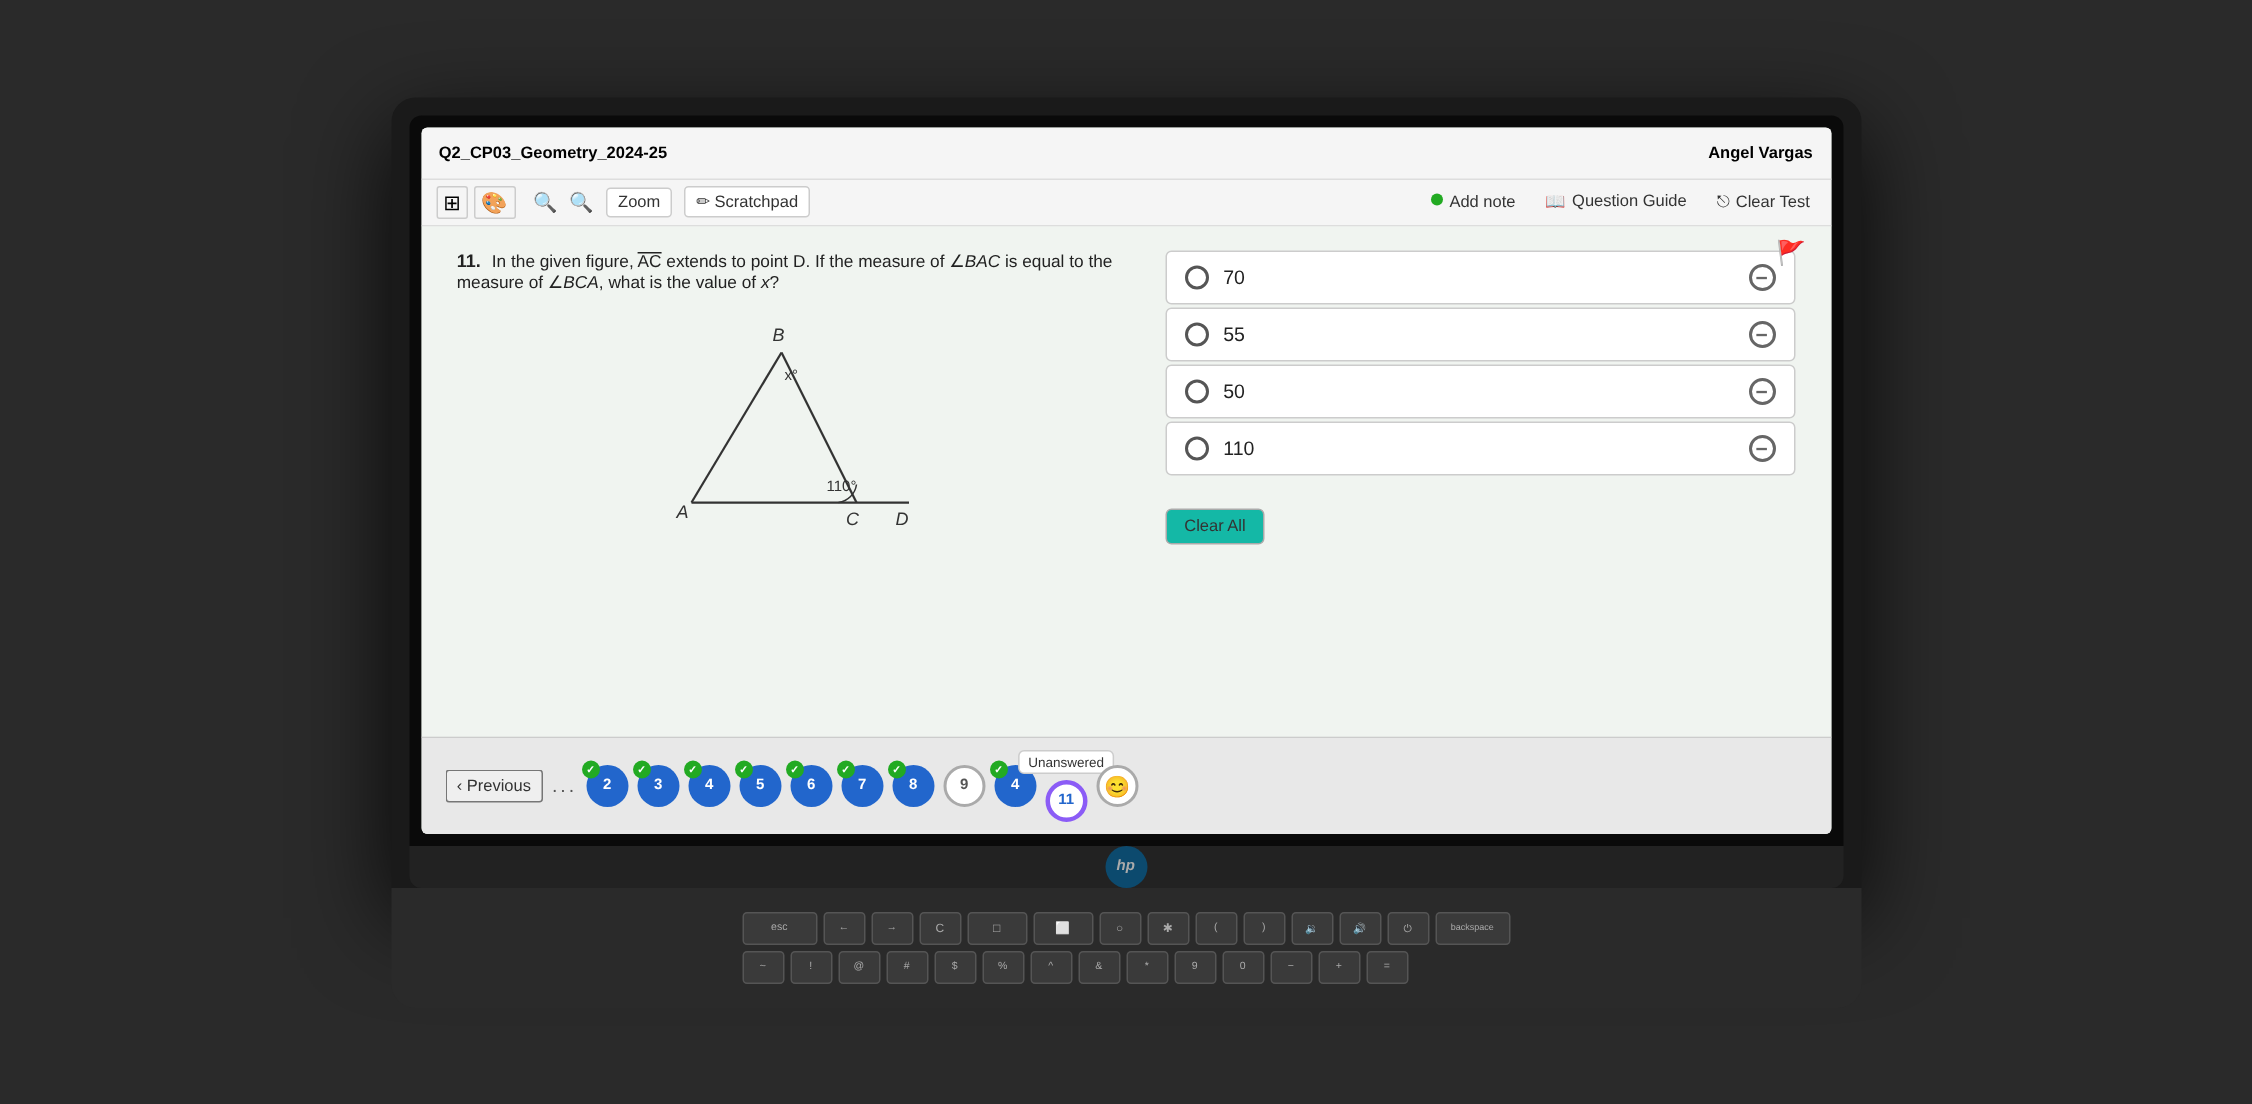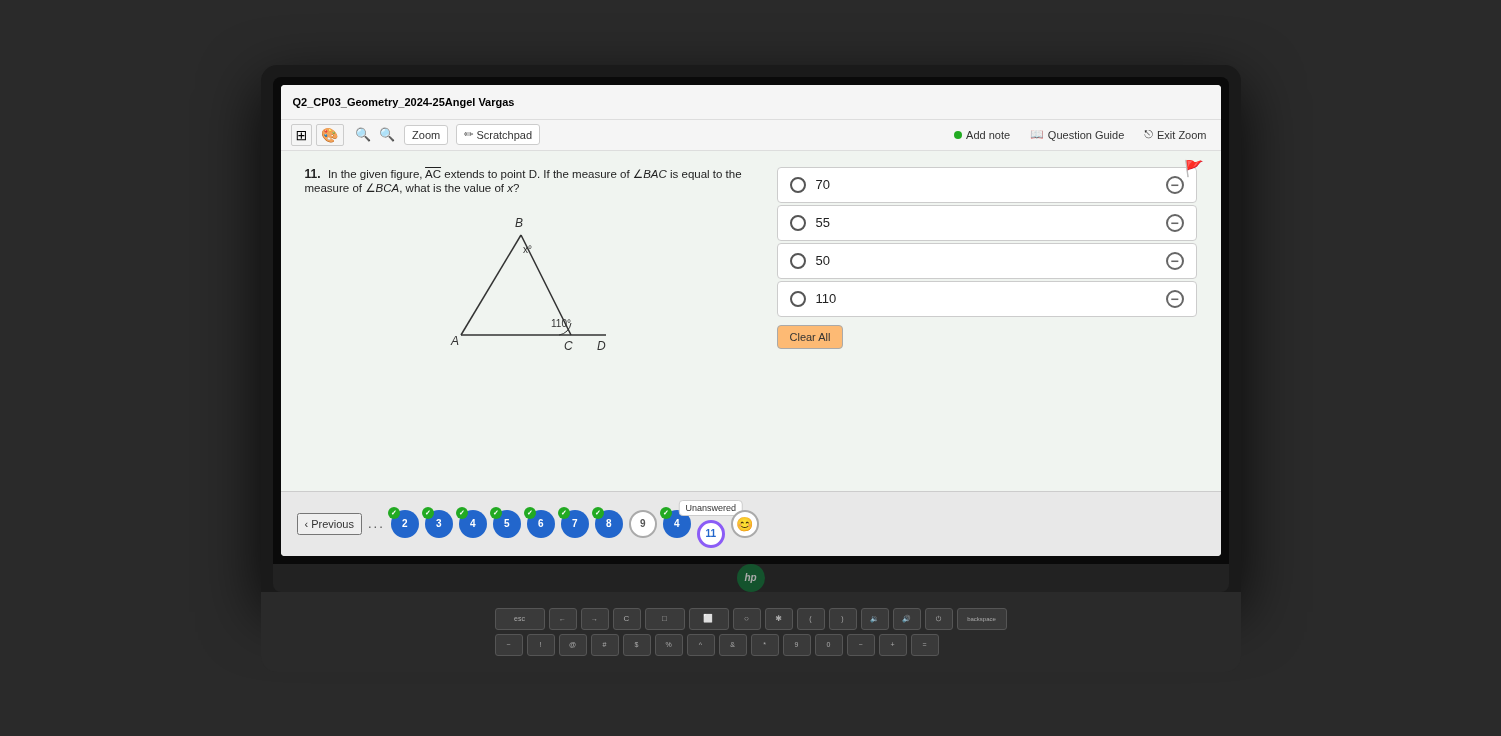--- a/index.html
+++ b/index.html
@@ -33,20 +33,21 @@
       overflow: hidden;
       position: relative;
     }
 
     
     .top-bar {
       background: #f5f5f5;
       border-bottom: 1px solid #ddd;
       display: flex;
       align-items: center;
+      justify-content: space-between;
       padding: 11px 12px;
       font-size: 11px;
     }
 
     
     .toolbar {
       background: #f5f5f5;
       border-bottom: 1px solid #ddd;
       display: flex;
       align-items: center;
@@ -77,21 +78,20 @@
 
     .toolbar-right {
       margin-left: auto;
       display: flex;
       align-items: center;
       gap: 12px;
     }
 
     .toolbar-right-btn {
       display: flex;
-      align-items: center;
       gap: 4px;
       font-size: 11px;
       color: #333;
       cursor: pointer;
       background: none;
       border: none;
       padding: 2px 4px;
     }
 
     .dot-green { width: 8px; height: 8px; background: #22aa22; border-radius: 50%; display: inline-block; }
@@ -170,28 +170,28 @@
       display: flex;
       align-items: center;
       justify-content: center;
       color: #666;
       font-size: 14px;
       font-weight: bold;
       flex-shrink: 0;
     }
 
     .clear-all-btn {
-      background: #fdba74;
+      background: #14b8a6;
       border: 1px solid #aaa;
       border-radius: 4px;
       padding: 5px 12px;
       font-size: 11px;
       cursor: pointer;
       color: #333;
-      margin-top: 6px;
+      margin-top: 20px;
       align-self: flex-start;
     }
 
     
     .nav-bar {
       background: #e8e8e8;
       border-top: 1px solid #ccc;
       padding: 8px 16px;
       display: flex;
       align-items: center;
@@ -332,21 +332,21 @@
       border-radius: 0 0 8px 8px;
       display: flex;
       align-items: center;
       justify-content: center;
     }
 
     .hp-logo {
       width: 28px;
       height: 28px;
       border-radius: 50%;
-      background: #14532d;
+      background: #0c4a6e;
       display: flex;
       align-items: center;
       justify-content: center;
       color: #aaa;
       font-size: 10px;
       font-style: italic;
       font-weight: bold;
     }
 
     .keyboard-area {
@@ -418,21 +418,21 @@
               <button class="toolbar-right-btn">
                 <span class="dot-green"></span>
                 <span>Add note</span>
               </button>
               <button class="toolbar-right-btn">
                 <span style="font-size:11px;">📖</span>
                 <span>Question Guide</span>
               </button>
               <button class="toolbar-right-btn">
                 <span style="font-size:11px;">⎋</span>
-                <span>Exit Zoom</span>
+                <span>Clear Test</span>
               </button>
             </div>
           </div>
 
           <div class="content-area" style="position:relative;">
 
             <div style="position:absolute; right:16px; top:8px; font-size:16px; cursor:pointer;">🚩</div>
 
             <div class="question-section">
               <div class="question-number">

